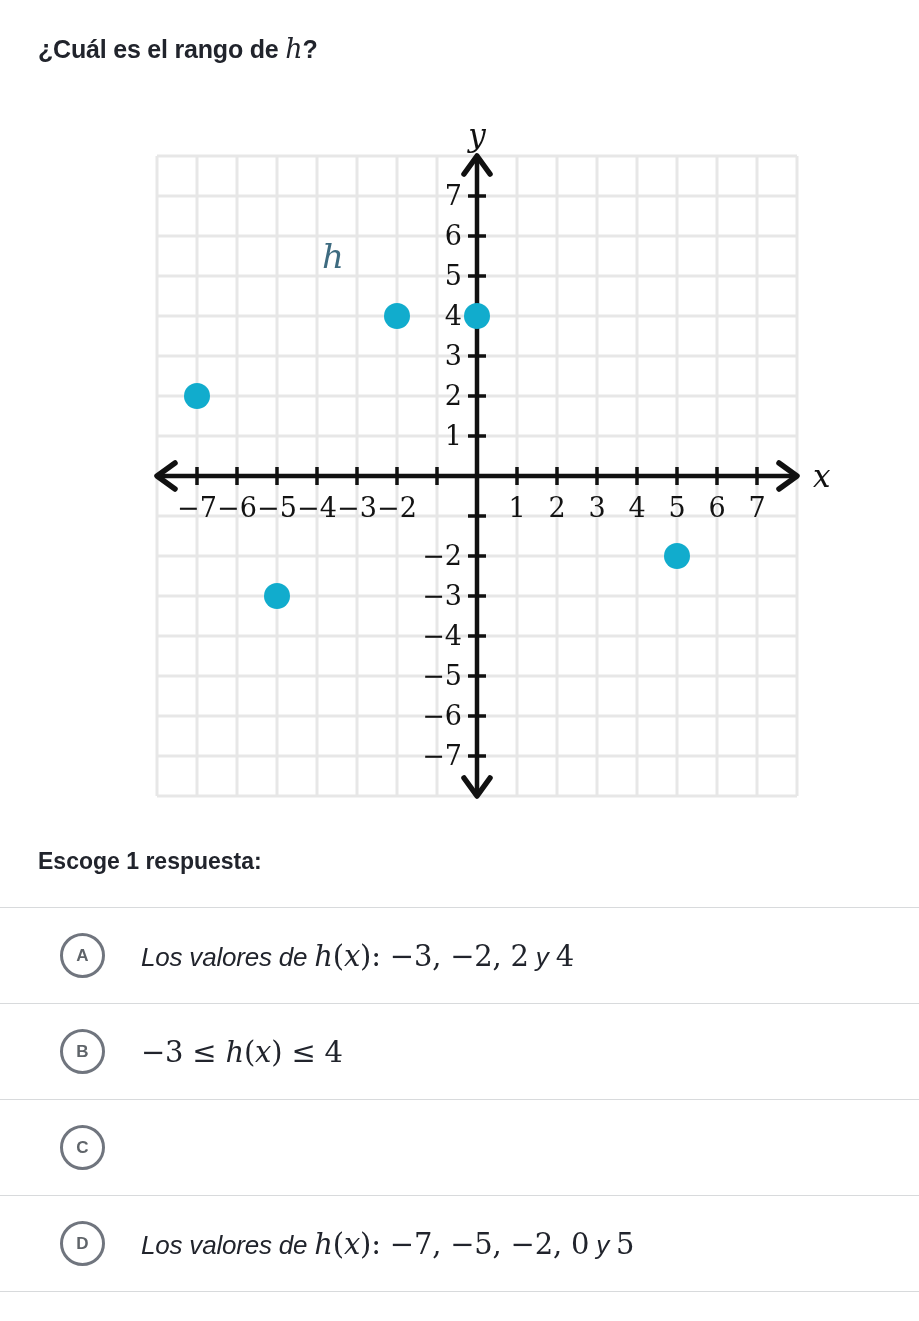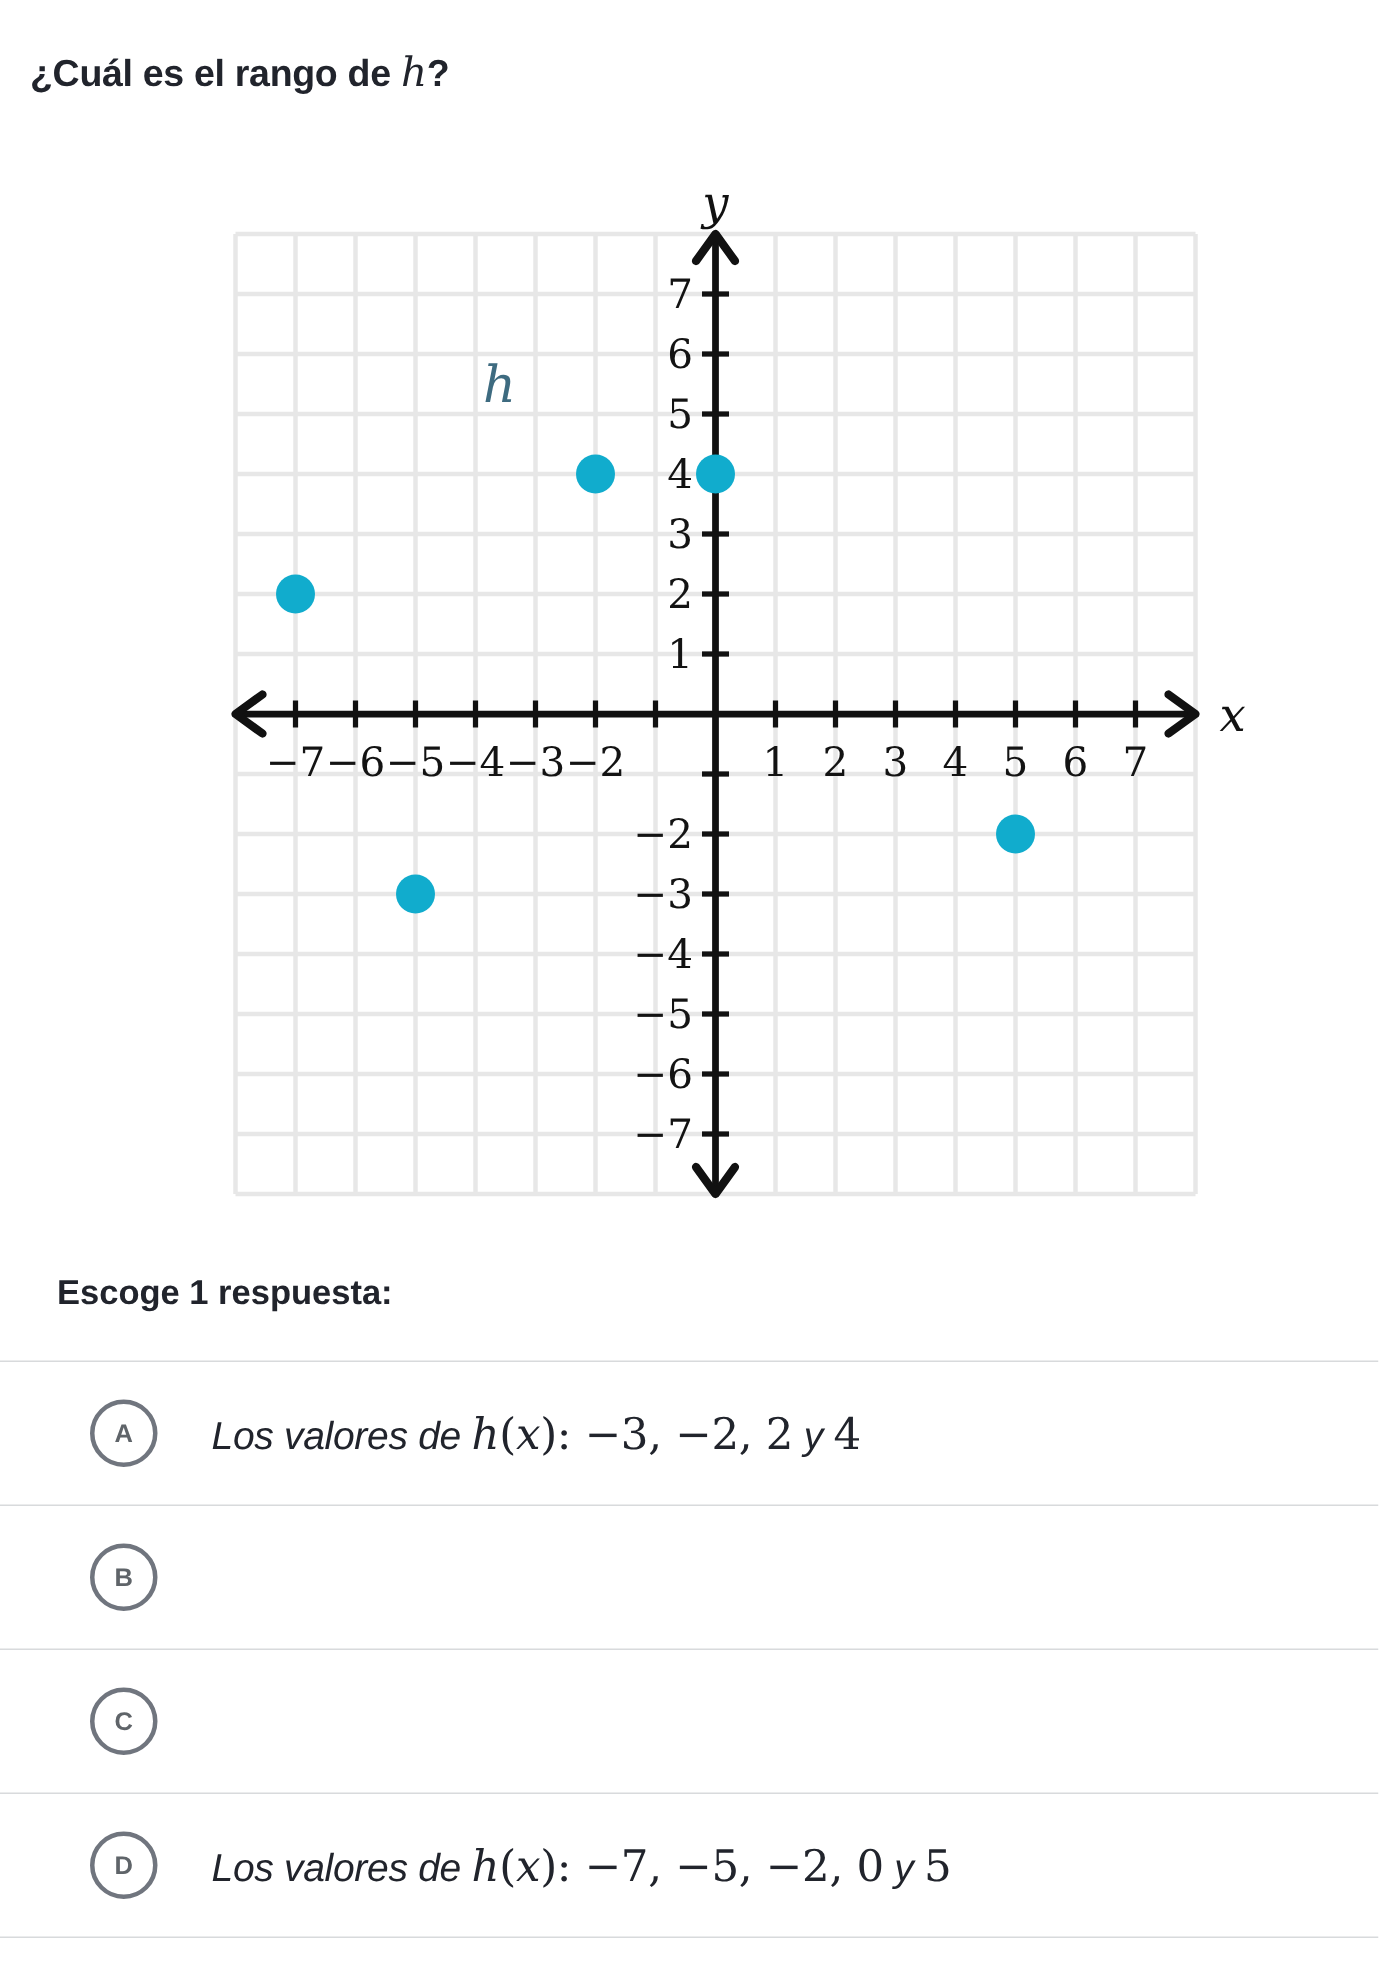--- a/index.html
+++ b/index.html
@@ -1,18 +1,18 @@
 <!DOCTYPE html>
 <html><head>
 <meta charset="utf-8">
 <style>
   html,body{margin:0;padding:0;background:#fff;}
   body{width:919px;font-family:"Liberation Sans",sans-serif;color:#21242c;}
   .page{padding:33px 0 35px 0;}
-  .title{margin:0 0 0 20px;font-size:25px;font-weight:700;letter-spacing:-0.2px;}
+  .title{margin:0 0 0 38px;font-size:25px;font-weight:700;letter-spacing:-0.2px;}
   .mvar{font-family:"DejaVu Serif",serif;font-style:italic;font-weight:500;font-size:27px;}
   .graph-wrap{margin:62px 0 0 137px;width:730px;}
   .graph-wrap svg{display:block;}
   .prompt{margin:44px 0 0 38px;font-size:23px;font-weight:700;}
   .choices{margin-top:32px;}
   .sep{border:none;border-top:1px solid #d8dadc;margin:0;}
   .choice-row{display:flex;align-items:center;height:95px;padding-left:60px;cursor:pointer;background:#fff;}
   .badge{width:45px;height:45px;border:3px solid #70757e;border-radius:50%;display:flex;align-items:center;justify-content:center;color:#5f6469;font-size:17px;font-weight:700;box-sizing:border-box;flex:0 0 auto;background:#fff;}
   .choice-text{margin-left:36px;font-size:26px;letter-spacing:-0.2px;}
   .choice-text .t{white-space:pre-wrap;font-size:26px;font-style:italic;}
@@ -137,20 +137,21 @@
 
   <div class="choices" id="choices">
       <hr class="sep">
       <div class="choice-row">
         <span class="badge">A</span>
         <span class="choice-text"><span class="t">Los valores de </span><span class="m"><i>h</i>(<i>x</i>): −3, −2, 2</span><span class="t"> y </span><span class="m">4</span></span>
       </div>
       <hr class="sep">
       <div class="choice-row">
         <span class="badge">B</span>
+        <span class="choice-text"><span class="m">−3 ≤ <i>h</i>(<i>x</i>) ≤ 4</span></span>
       </div>
       <hr class="sep">
       <div class="choice-row">
         <span class="badge">C</span>
       </div>
       <hr class="sep">
       <div class="choice-row">
         <span class="badge">D</span>
         <span class="choice-text"><span class="t">Los valores de </span><span class="m"><i>h</i>(<i>x</i>): −7, −5, −2, 0</span><span class="t"> y </span><span class="m">5</span></span>
       </div>

